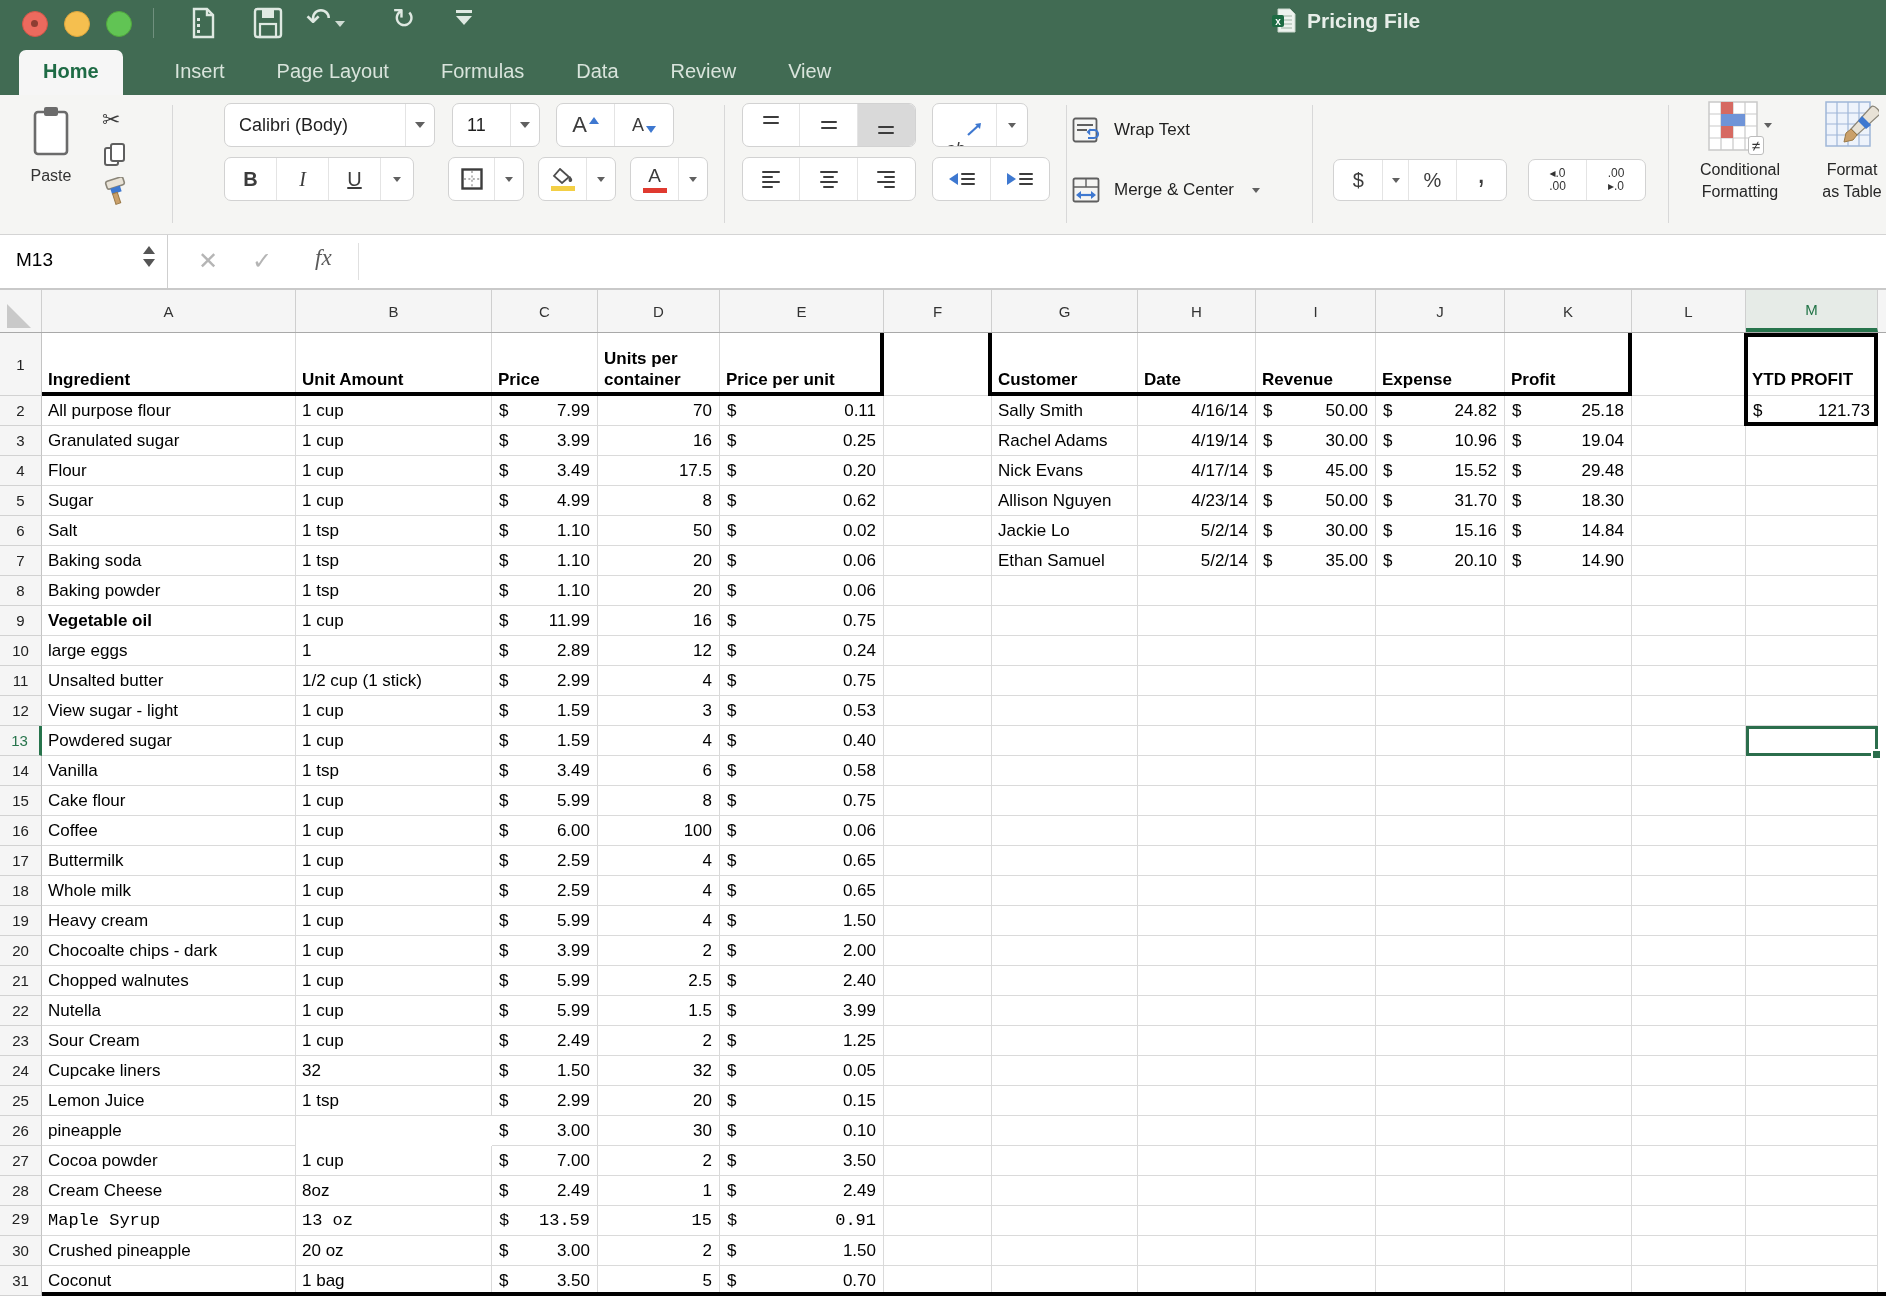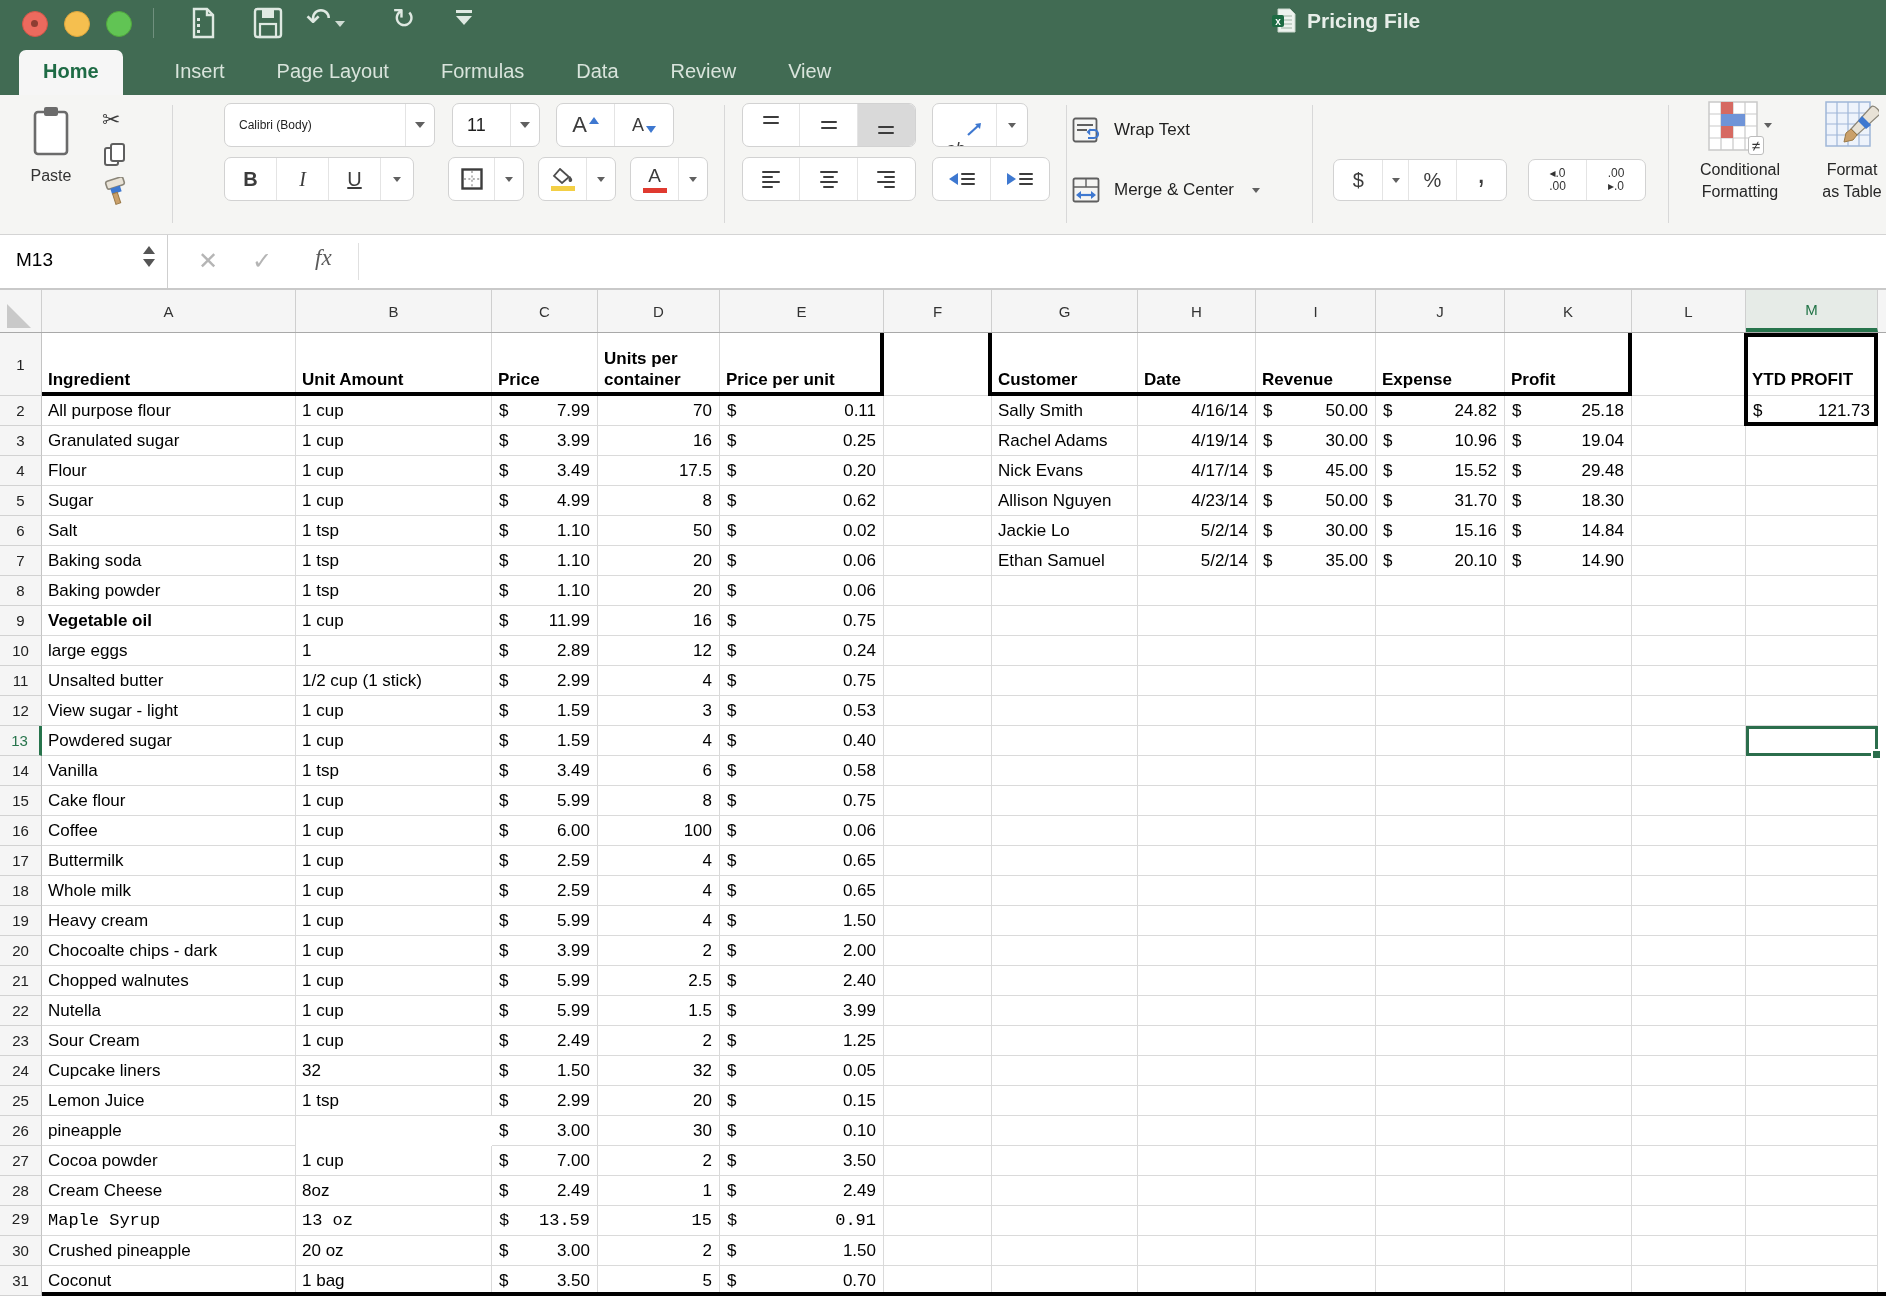--- a/index.html
+++ b/index.html
@@ -153,21 +153,21 @@
   <div class="abs" style="left:102px;top:82px;">
     <svg width="26" height="30" viewBox="0 0 26 30">
         <rect x="4" y="2" width="18" height="8" rx="2" transform="rotate(-18 13 6)" fill="#e8e2d6" stroke="#8a8578" stroke-width="1.6"></rect>
         <rect x="9" y="10" width="10" height="6" transform="rotate(-18 14 13)" fill="#3e78d0"></rect>
         <rect x="12" y="16" width="5" height="11" transform="rotate(-18 14 21)" fill="#caa06a" stroke="#9a7947" stroke-width="1"></rect>
       </svg>
   </div>
   <div class="rdiv" style="left:172px;"></div>
 
   <div class="btn abs" style="left:224px;top:8px;width:211px;height:44px;padding-left:14px;">
-    <span style="font-size:12px;">Calibri (Body)</span>
+    <span style="font-size:18px;">Calibri (Body)</span>
     <div style="margin-left:auto;height:100%;display:flex;align-items:center;border-left:1px solid #e4e4e4;padding:0 9px;">
         <span class="dd"></span>
       </div>
   </div>
   <div class="btn abs" style="left:452px;top:8px;width:88px;height:44px;padding-left:14px;">
     <span style="font-size:18px;">11</span>
     <div style="margin-left:auto;height:100%;display:flex;align-items:center;border-left:1px solid #e4e4e4;padding:0 9px;">
         <span class="dd"></span>
       </div>
   </div>

